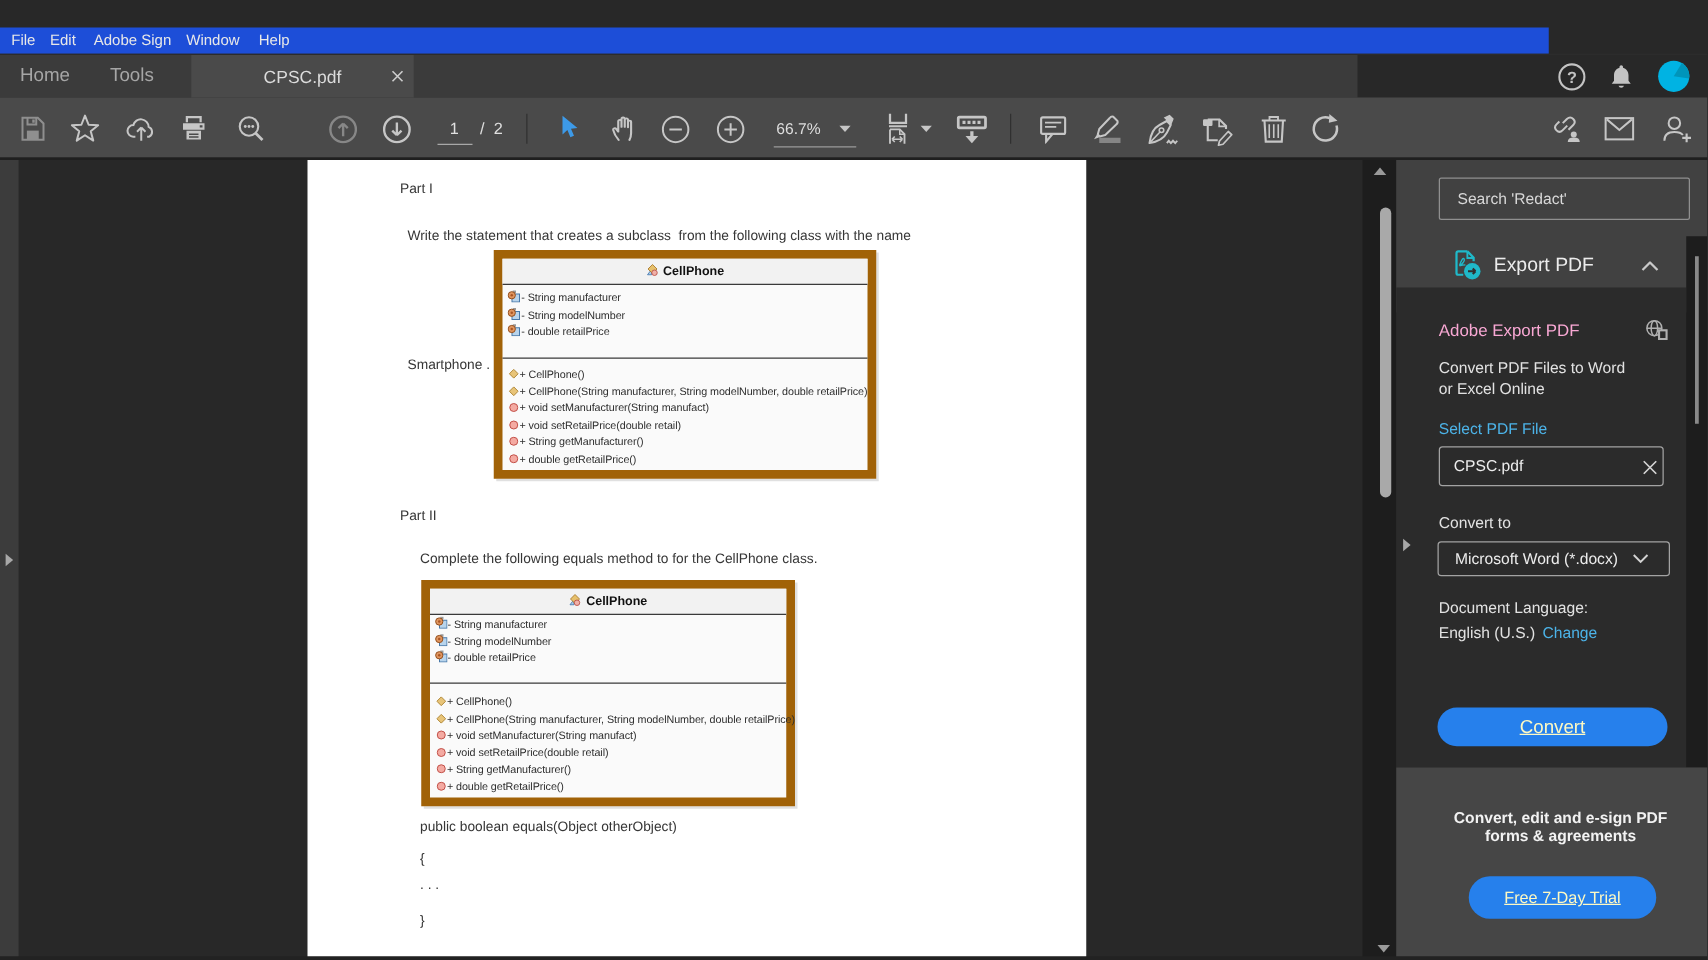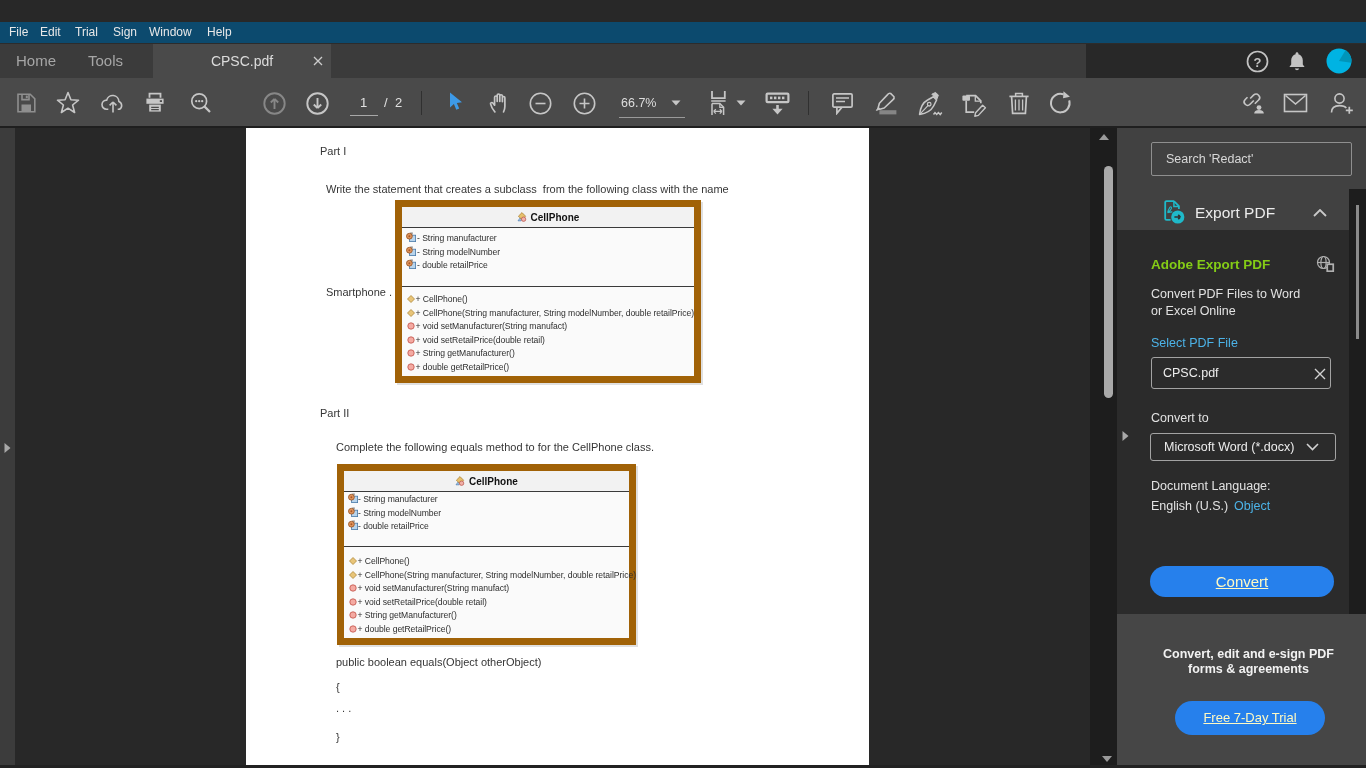--- a/index.html
+++ b/index.html
@@ -2,21 +2,21 @@
 <html><head>
 <meta charset="utf-8">
 <style>
   * { margin:0; padding:0; box-sizing:border-box; }
   html,body { width:1366px; height:768px; overflow:hidden; background:#282828;
     font-family:"Liberation Sans", sans-serif; }
   .abs { position:absolute; }
   #app { position:relative; width:1366px; height:768px; }
   
   #titlebar { left:0; top:0; width:1366px; height:22px; background:#464646; }
-  #menubar  { left:0; top:22px; width:1366px; height:21px; background:#0c4a6e; }
+  #menubar  { left:0; top:22px; width:1239px; height:21px; background:#1d4ed8; }
   #menudiv  { left:0; top:43px; width:1366px; height:1px; background:#2c2c2c; }
   #tabbar   { left:0; top:44px; width:1086px; height:34px; background:#3b3b3b; }
   #toolbar  { left:0; top:78px; width:1366px; height:48px; background:#4a4a4a; }
   #toolbot  { left:0; top:126px; width:1366px; height:2px; background:#1f1f1f; }
   .mitem { position:absolute; top:3px; font-size:12px; color:#e8e8e8; }
   #activetab { left:153px; top:0; width:178px; height:34px; background:#4a4a4a;
     color:#dcdcdc; font-size:14px; text-align:center; line-height:34px; }
   .tabtxt { position:absolute; top:0; height:34px; line-height:34px; font-size:15px; color:#a6a6a6; }
   
   #leftstrip { left:0; top:128px; width:15px; height:640px; background:#3c3c3c; }
@@ -45,21 +45,21 @@
   .usep { position:absolute; left:0; right:0; height:1px; background:#3a3a3a; }
   .uline { position:absolute; font-size:8.6px; letter-spacing:-0.05px; color:#2e2e2e; white-space:nowrap; }
   .ptxt { position:absolute; font-size:11px; color:#363636; white-space:nowrap; }
 </style>
 </head>
 <body>
 <div id="app">
   <div id="menubar" class="abs">
     <span class="mitem" style="left:9px;">File</span>
     <span class="mitem" style="left:40px;">Edit</span>
-    <span class="mitem" style="left:75px;">Trial</span>
+    <span class="mitem" style="left:75px;">Adobe</span>
     <span class="mitem" style="left:113px;">Sign</span>
     <span class="mitem" style="left:149px;">Window</span>
     <span class="mitem" style="left:207px;">Help</span>
   </div>
   <div id="menudiv" class="abs"></div>
   <div id="tabbar" class="abs">
     <span class="tabtxt" style="left:16px;">Home</span>
     <span class="tabtxt" style="left:88px;">Tools</span>
     <div id="activetab" class="abs">CPSC.pdf</div>
     <svg class="abs" style="left:312px;top:11px;" width="12" height="12" viewBox="0 0 12 12">
@@ -348,21 +348,21 @@
       <path d="M6.6 13.6 Q7.2 11 8.9 8.3 Q9.7 7.2 10.4 8.3 Q10.9 9.4 9.4 11.2 Q8.3 12.5 6.6 13.6 Q9 12.9 11.3 12.9" fill="none" stroke="#1fb9c9" stroke-width="1.1"></path>
       <circle cx="16.8" cy="18" r="6.6" fill="#1fb9c9"></circle>
       <path d="M13.4 18 L19.4 18 M19.4 18 L17.2 15.8 M19.4 18 L17.2 20.2" stroke="#303030" stroke-width="1.7" fill="none"></path>
     </svg>
     <span class="abs" style="left:78px;top:76px;font-size:15.5px;color:#ececec;">Export PDF</span>
     <svg class="abs" style="left:196px;top:81px;" width="14" height="8" viewBox="0 0 14 8">
       <path d="M1 7 L7 1 L13 7" fill="none" stroke="#c9c9c9" stroke-width="1.8"></path>
     </svg>
   </div>
   <div id="rpanel-main" class="abs">
-    <span class="abs" style="left:34px;top:27px;font-size:13.5px;font-weight:bold;color:#84cc16;">Adobe Export PDF</span>
+    <span class="abs" style="left:34px;top:27px;font-size:13.5px;font-weight:normal;color:#f9a8d4;">Adobe Export PDF</span>
     <svg class="abs" style="left:199px;top:25px;" width="19" height="17" viewBox="0 0 19 17" stroke="#b0b0b0" fill="none" stroke-width="1.2">
       <circle cx="7.5" cy="7.5" r="6"></circle>
       <ellipse cx="7.5" cy="7.5" rx="2.6" ry="6"></ellipse>
       <path d="M1.5 7.5 L13.5 7.5"></path>
       <rect x="11" y="9" width="6.5" height="7.5" fill="#2b2b2b"></rect>
       <rect x="11.5" y="9.5" width="5.5" height="6.5"></rect>
     </svg>
     <div class="abs rtext" style="left:34px;top:56px;width:190px;line-height:17px;">Convert PDF Files to Word<br>or Excel Online</div>
     <span class="abs rtext blue" style="left:34px;top:106px;">Select PDF File</span>
     <div class="inbox" style="left:34px;top:127px;width:180px;height:32px;line-height:30px;padding-left:11px;">CPSC.pdf
@@ -371,21 +371,21 @@
       </svg>
     </div>
     <span class="abs rtext" style="left:34px;top:181px;">Convert to</span>
     <div class="inbox" style="left:33px;top:203px;width:186px;height:28px;line-height:26px;padding-left:13px;">Microsoft Word (*.docx)
       <svg class="abs" style="left:155px;top:9px;" width="13" height="8" viewBox="0 0 13 8">
         <path d="M1 1 L6.5 6.5 L12 1" fill="none" stroke="#d2d2d2" stroke-width="1.6"></path>
       </svg>
     </div>
     <span class="abs rtext" style="left:34px;top:249px;text-align:center;">Document Language:</span>
     <span class="abs rtext" style="left:34px;top:269px;">English (U.S.)</span>
-    <span class="abs rtext blue" style="left:117px;top:269px;">Object</span>
+    <span class="abs rtext blue" style="left:117px;top:269px;">Change</span>
     <div class="pill" style="left:33px;top:336px;width:184px;height:31px;line-height:31px;font-size:15px;">Convert</div>
   </div>
   <div id="rpanel-strip" class="abs">
       <div id="rpanel-thumb" class="abs"></div>
     </div>
   <div id="rpanel-promo" class="abs">
     <div class="abs" style="left:14px;top:33px;width:235px;text-align:center;font-size:12.5px;font-weight:bold;color:#f2f2f2;line-height:15px;">Convert, edit and e-sign PDF<br>forms &amp; agreements</div>
     <div class="pill" style="left:58px;top:87px;width:150px;height:34px;line-height:34px;font-size:13px;">Free 7-Day Trial</div>
   </div>
   <svg class="abs" style="left:3px;top:442px;" width="9" height="12" viewBox="0 0 9 12">

